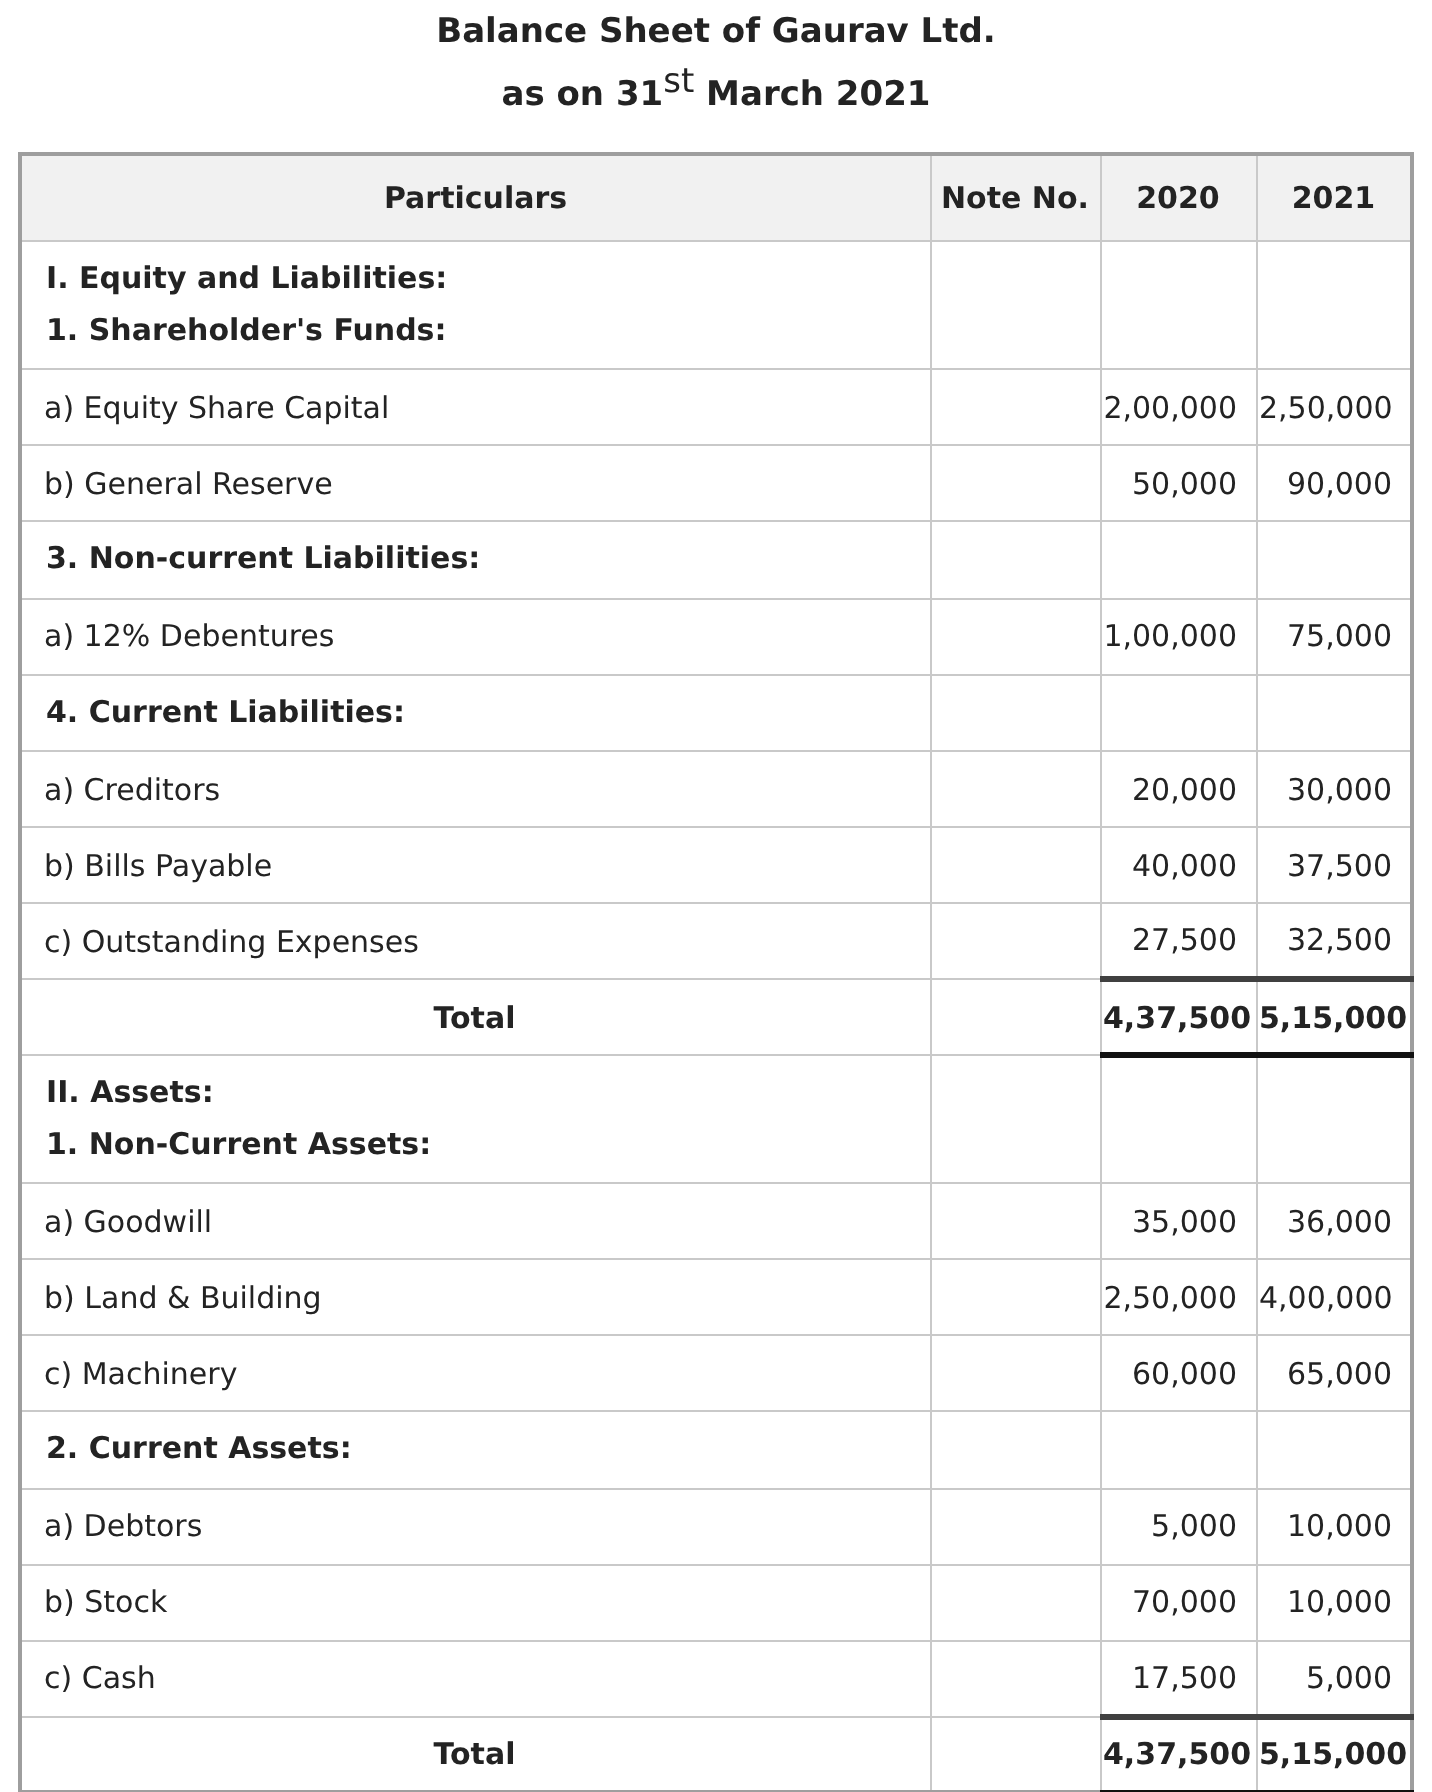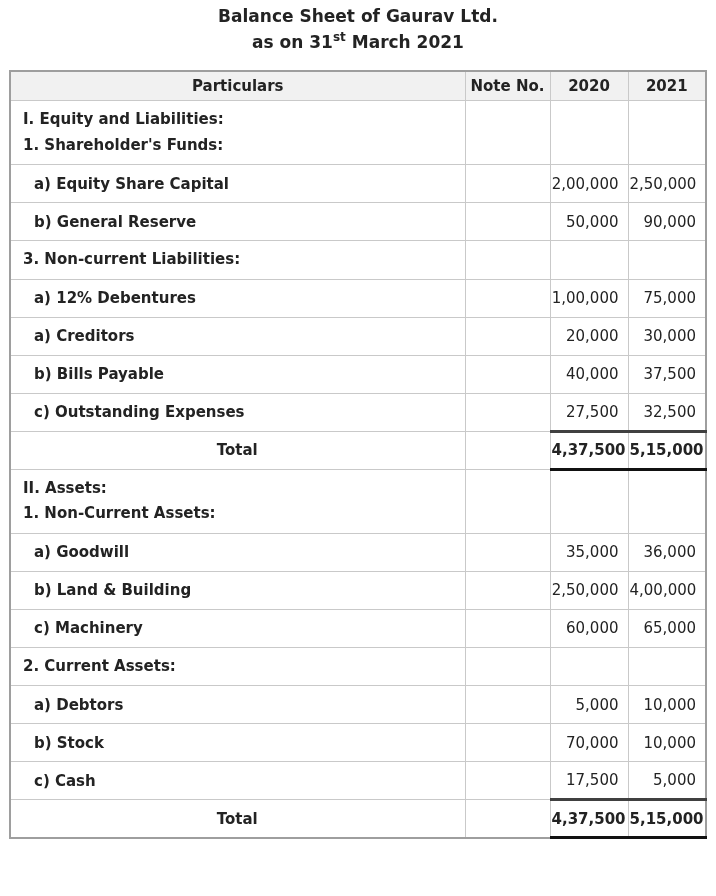--- a/index.html
+++ b/index.html
@@ -15,46 +15,46 @@
     overflow: hidden;
   }
   .title-block {
     text-align: center;
     font-weight: bold;
     font-size: 17px;
     line-height: 1.45;
     padding-top: 4px;
   }
   .title-block sup {
-    font-size: 12px;
-    font-weight: bold;
+    font-size: 17px;
+    font-weight: normal;
   }
   table.bs {
     border-collapse: collapse;
     table-layout: fixed;
     width: 696px;
     margin: 16px auto 0 auto;
     border: 2px solid #9e9e9e;
   }
   table.bs th, table.bs td {
     border: 1px solid #c9c9c9;
     font-size: 15px;
     vertical-align: middle;
     box-sizing: border-box;
     overflow: hidden;
     white-space: nowrap;
   }
   table.bs th {
     background: #f1f1f1;
     font-weight: bold;
-    height: 30px;
+    height: 44px;
     text-align: center;
   }
   td.c-label { text-align: left; padding-left: 12px; height: 38px; }
-  td.c-label.item { padding-left: 23px; font-weight: bold; }
+  td.c-label.item { padding-left: 11px; font-weight: normal; }
   td.c-label.section { font-weight: bold; line-height: 1.7; padding-top: 6px; padding-bottom: 6px; margin-left: 47px; }
   td.c-label.total { text-align: center; font-weight: bold; padding-left: 0; }
   td.c-note { height: 38px; }
   td.c-num { text-align: right; padding-right: 9px; height: 38px; }
   td.c-num.total {
     font-weight: bold;
     border-top: 3px solid #404040;
     border-bottom: 3px solid #111111;
   }
 </style>
@@ -111,20 +111,28 @@
         <td class="c-num section"></td>
         <td class="c-num section"></td>
       </tr>
       <tr>
         <td class="c-label item">a) 12% Debentures</td>
         <td class="c-note item"></td>
         <td class="c-num item">1,00,000</td>
         <td class="c-num item">75,000</td>
       </tr>
       <tr>
+        <td class="c-label section">
+          <div>4. Current Liabilities:</div>
+        </td>
+        <td class="c-note section"></td>
+        <td class="c-num section"></td>
+        <td class="c-num section"></td>
+      </tr>
+      <tr>
         <td class="c-label item">a) Creditors</td>
         <td class="c-note item"></td>
         <td class="c-num item">20,000</td>
         <td class="c-num item">30,000</td>
       </tr>
       <tr>
         <td class="c-label item">b) Bills Payable</td>
         <td class="c-note item"></td>
         <td class="c-num item">40,000</td>
         <td class="c-num item">37,500</td>

